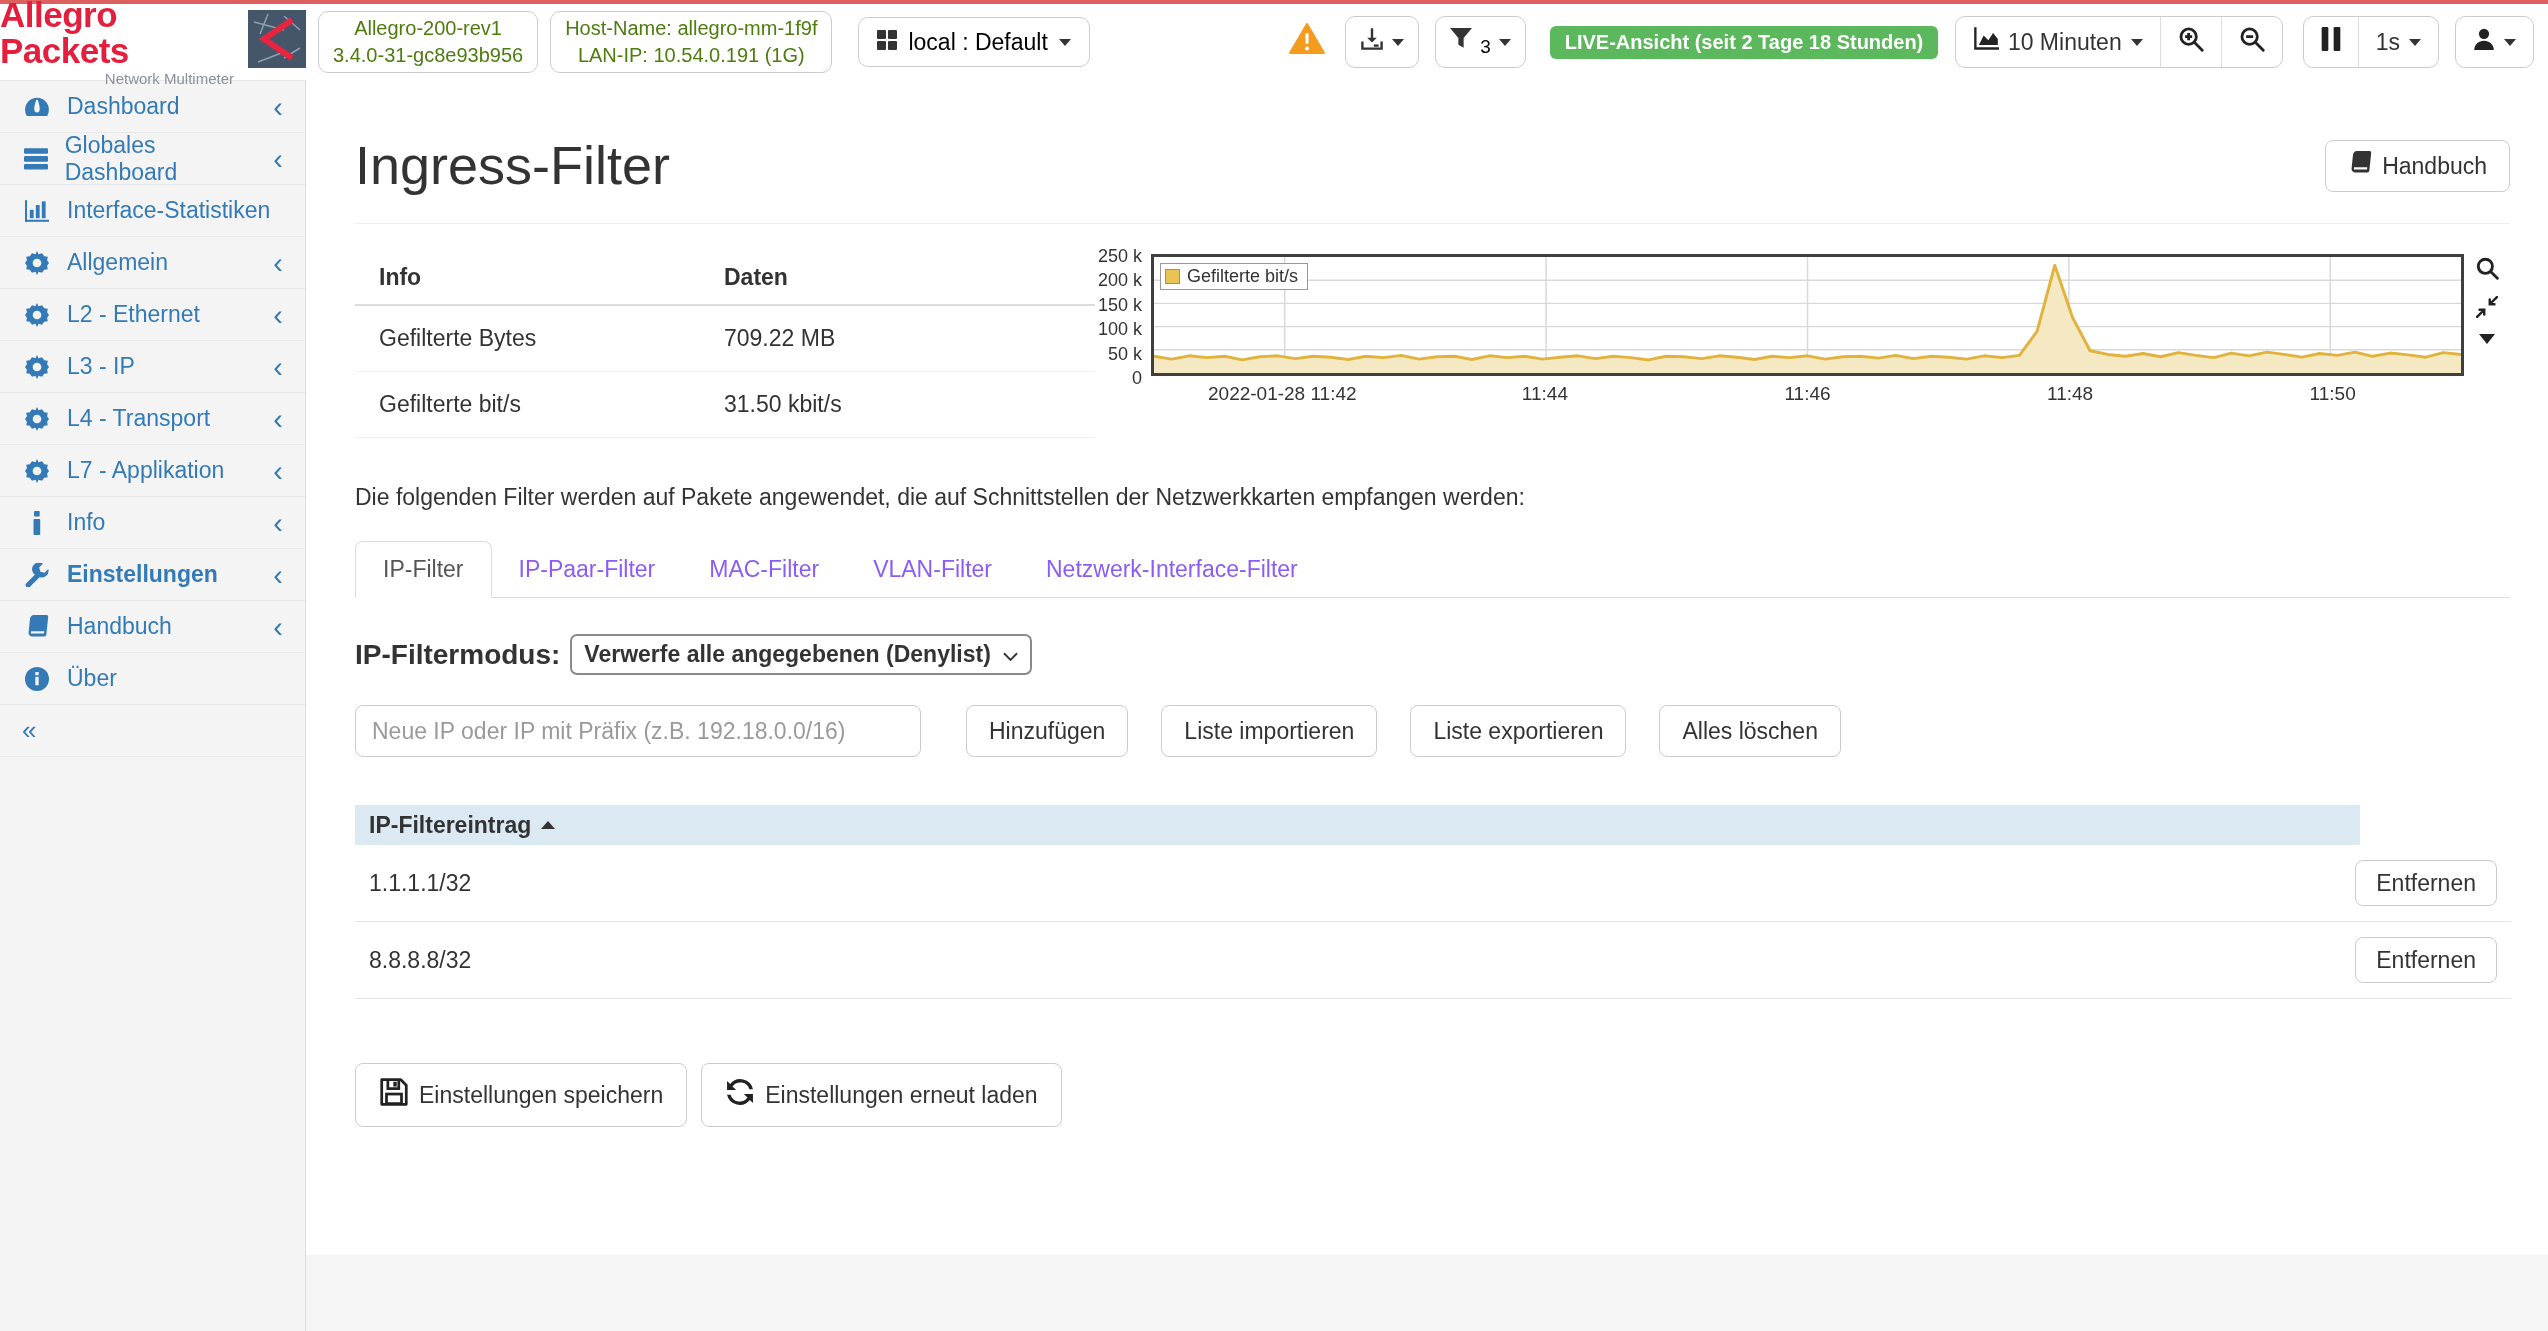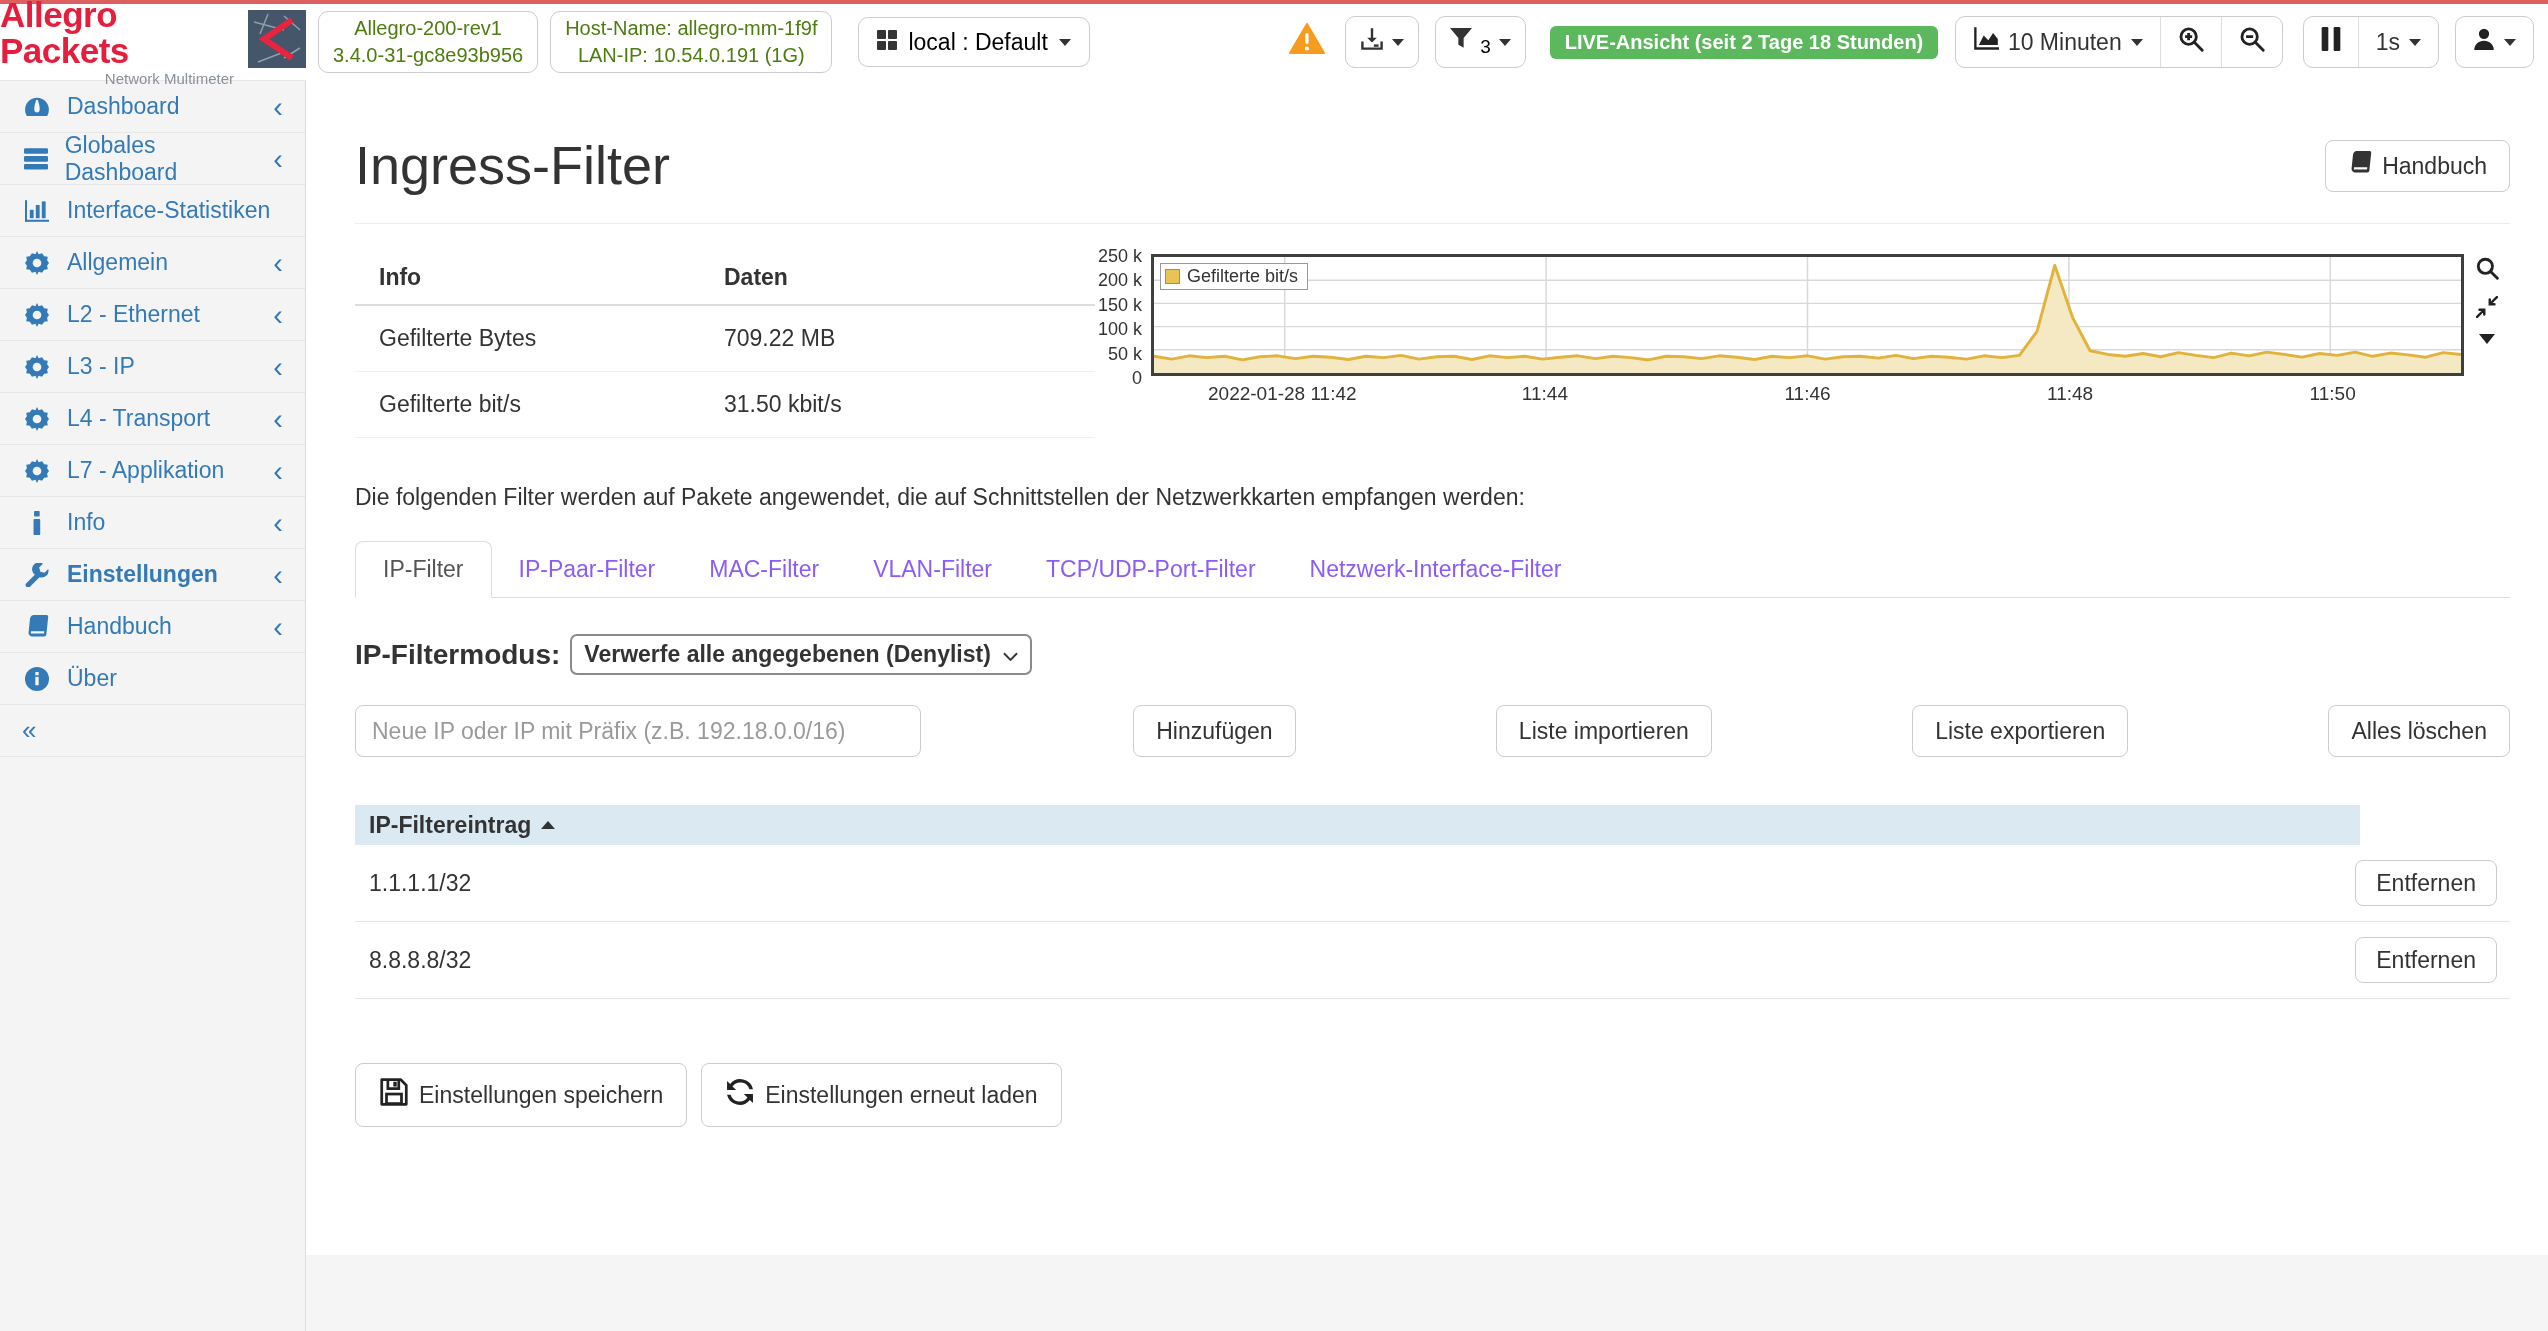--- a/index.html
+++ b/index.html
@@ -97,21 +97,21 @@
     border-radius:8px 8px 0 0; margin-bottom:-1px;
   }
   
   .mode-row { margin-top:36px; display:flex; align-items:center; gap:10px; }
   .mode-label { font-weight:bold; font-size:28px; }
   .select {
     border:2px solid #8a8a8a; border-radius:7px; background:#fff; padding:5px 12px;
     display:flex; align-items:center; gap:12px; font-size:23px; font-weight:bold; cursor:pointer;
   }
   
-  .add-row { margin-top:30px; display:flex; gap:18px; align-items:center;justify-content:space-between; }
+  .add-row { margin-top:30px; display:flex; gap:33px; align-items:center; }
   .ip-input {
     width:566px; height:52px; border:1px solid #ccc; border-radius:8px; padding:0 16px;
     font-size:23px; color:#333; font-family:inherit; outline:none;
   }
   .ip-input::placeholder { color:#9a9a9a; }
   .btn { height:52px; padding:0 22px; }
   .btn-first { margin-left:12px; }
   
   .entries { margin-top:48px; }
   .entries-header {
@@ -447,21 +447,20 @@
     </div>
   </div>
 
   <p class="desc">Die folgenden Filter werden auf Pakete angewendet, die auf Schnittstellen der Netzwerkkarten empfangen werden:</p>
 
   <div class="tabs">
     <div class="tab active">IP-Filter</div>
     <div class="tab">IP-Paar-Filter</div>
     <div class="tab">MAC-Filter</div>
     <div class="tab">VLAN-Filter</div>
-    <div class="tab">TCP/UDP-Port-Filter</div>
     <div class="tab">Netzwerk-Interface-Filter</div>
   </div>
 
   <div class="mode-row">
     <span class="mode-label">IP-Filtermodus:</span>
     <div class="select">
       <span>Verwerfe alle angegebenen (Denylist)</span>
       <span><svg width="15" height="10" viewBox="0 0 16 10" fill="none" stroke="#333" stroke-width="2">
             <path d="M1 1l7 7 7-7"></path>
           </svg></span>

